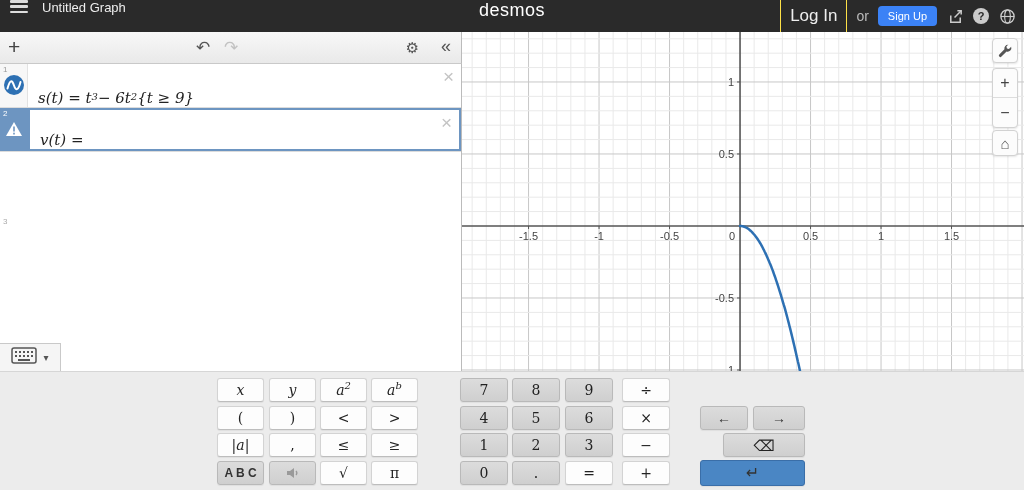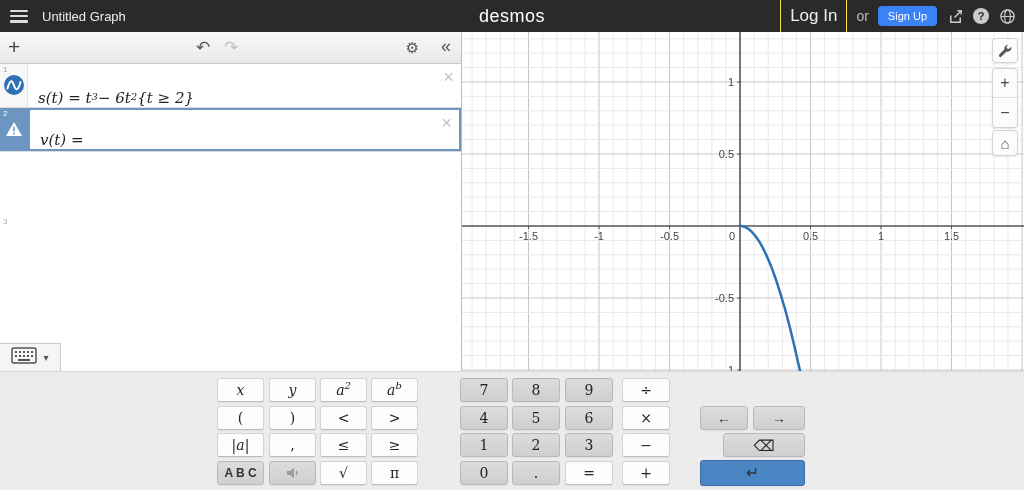--- a/index.html
+++ b/index.html
@@ -1,20 +1,20 @@
 <!DOCTYPE html>
 <html><head>
 <meta charset="utf-8">
 <style>
   *{box-sizing:border-box;margin:0;padding:0}
   html,body{width:1024px;height:490px;overflow:hidden;font-family:"Liberation Sans",sans-serif}
   .app{position:relative;width:1024px;height:490px;background:#fff}
 
   
-  .topbar{position:absolute;top:0;left:0;width:1024px;height:32px;background:#2a2a2a;color:#e8e8e8;display:flex;align-items:center}
+  .topbar{position:absolute;top:0;left:0;width:1024px;height:32px;background:#2a2a2a;color:#e8e8e8;display:flex;align-items:flex-start}
   .burger{margin-left:10px;width:18px;height:13px;display:flex;flex-direction:column;justify-content:space-between;cursor:pointer}
   .burger span{display:block;height:2.5px;background:#ddd;border-radius:1px}
   .doc-title{margin-left:14px;font-size:13px;color:#eee}
   .logo{position:absolute;left:50%;transform:translateX(-50%);font-size:18px;color:#fff;letter-spacing:.5px}
   .topbar-right{position:absolute;right:8px;top:0;height:32px;display:flex;align-items:center;gap:9px}
   .btn-login{border:1px solid #fde047;border-radius:4px;padding:17px 9px;font-size:17px;color:#eee;background:transparent;cursor:pointer}
   .or-text{font-size:14px;color:#bbb}
   .btn-signup{border:none;border-radius:4px;padding:4px 10px;font-size:11px;color:#fff;background:#3b82f6;cursor:pointer}
   .tb-icon{width:18px;height:18px;display:flex;align-items:center;justify-content:center;cursor:pointer}
   .help-circle{width:16px;height:16px;border-radius:50%;background:#ccc;color:#2a2a2a;font-size:11px;font-weight:bold;display:flex;align-items:center;justify-content:center;cursor:pointer}
@@ -115,21 +115,21 @@
               <circle cx="11" cy="11" r="10" fill="#2d70b3"></circle>
               <path d="M4.5 14.5 C7 5.5, 9 5.5, 11 11.5 S 15.5 16, 17.5 8" fill="none" stroke="#fff" stroke-width="2" stroke-linecap="round"></path>
             </svg>
         </span>
       </div>
       <div class="expr-content">
         <span>s(t) = t</span>
           <span class="sup">3</span>
           <span> − 6t</span>
           <span class="sup">2</span>
-          <span> {t ≥ 2}</span>
+          <span> {t ≥ 9}</span>
         <span class="close-x">×</span>
       </div>
     </div>
 
     <div class="expr-row selected">
       <div class="gutter">
         <span class="row-index">2</span>
         <span class="gutter-icon" style="left:5px;top:13px">
           <svg width="18" height="16" viewBox="0 0 18 16">
               <polygon points="9,1 17,15 1,15" fill="#fff"></polygon>

